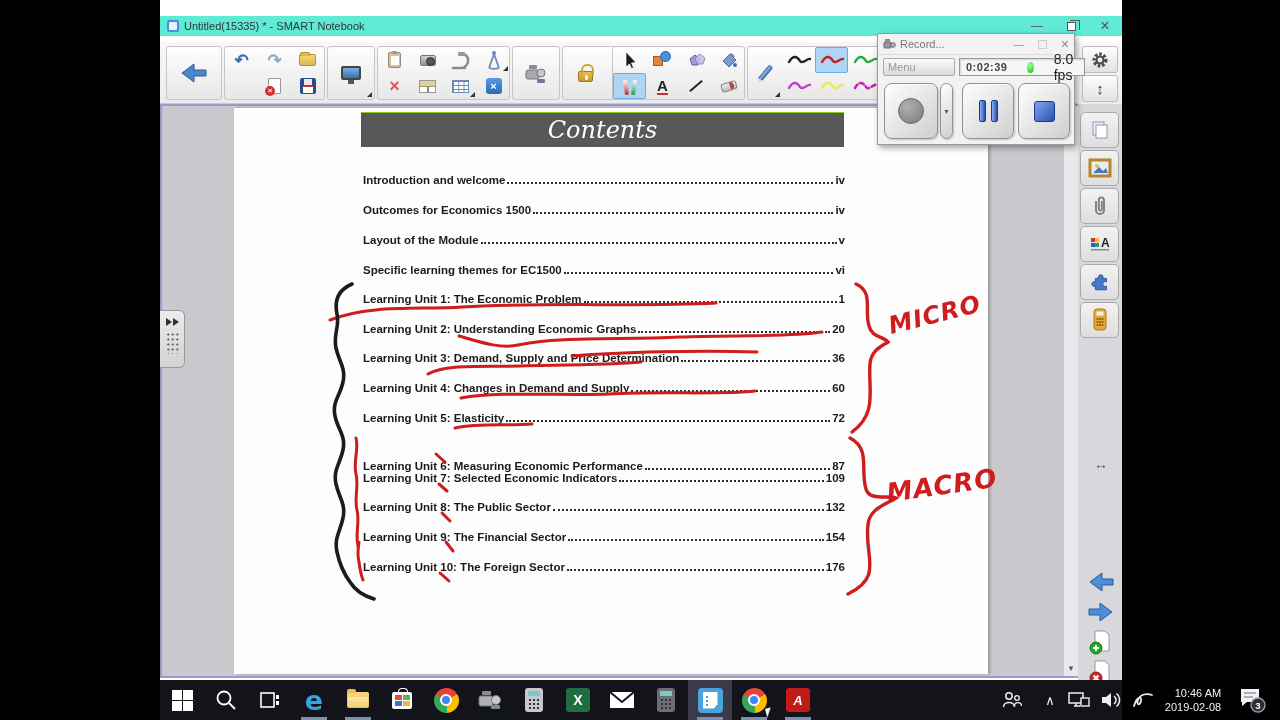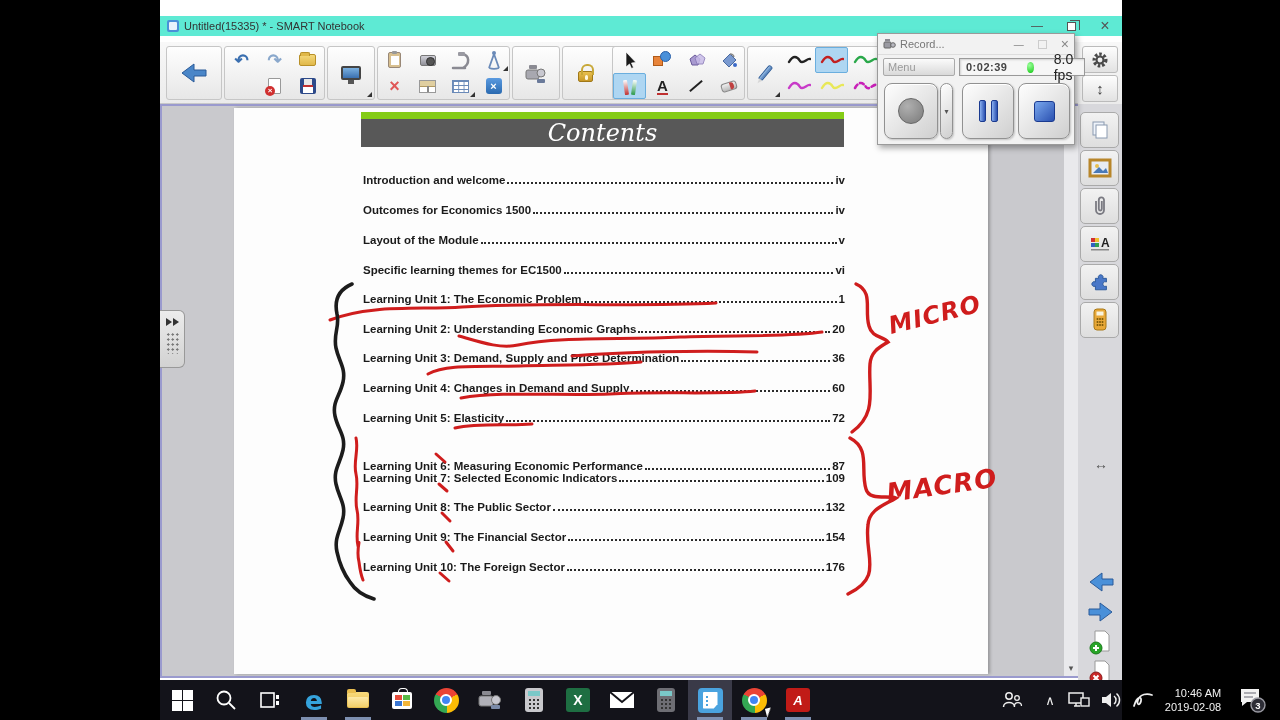--- a/index.html
+++ b/index.html
@@ -78,21 +78,21 @@
   .rec-buttons { position:relative; height:64px; }
   .rw-btn { position:absolute; top:4px; height:56px; background:linear-gradient(135deg,#fefefe,#cfcfcf); border:1px solid #919191; border-radius:8px; box-shadow:inset 0 1px 0 #fff, 1px 1px 2px rgba(0,0,0,.2); display:flex; align-items:center; justify-content:center; }
   .rec-circle { width:26px; height:26px; border-radius:50%; background:radial-gradient(circle at 35% 30%, #b0b0b0, #7a7a7a); border:1px solid #666; }
   .pause-bars { display:flex; gap:5px; }
   .pause-bars i { width:7px; height:22px; background:linear-gradient(90deg,#8ab0f0,#2a50b0); border:1px solid #1a3a90; border-radius:2px; }
   .stop-sq { width:21px; height:21px; background:linear-gradient(135deg,#7aa8ee,#2a50b0); border:1px solid #1a3a90; border-radius:3px; }
 
   
   .work { position:absolute; left:160px; top:104px; width:918px; height:574px; background:#c9c9cd; border:2px solid #9a9ace; }
   .page { position:absolute; left:72px; top:2px; width:754px; height:566px; background:#fdfdfd; box-shadow:2px 0 3px rgba(0,0,0,.25); }
-  .banner { position:absolute; left:127px; top:4px; width:483px; height:35px; background:#585858; border-top:7px solid #84cc16; display:flex; align-items:center; justify-content:center; }
+  .banner { position:absolute; left:127px; top:4px; width:483px; height:35px; background:#585858; border-top:1px solid #84cc16; display:flex; align-items:center; justify-content:center; }
   .banner-text { font-family:"DejaVu Serif", serif; font-style:italic; color:#fff; font-size:24px; }
   .toc { position:absolute; left:129px; top:0; width:482px; }
   .toc-row { position:absolute; left:0; width:100%; display:flex; align-items:baseline; font-size:11.5px; font-weight:bold; color:#1a1a1a; }
   .leader { flex:1; border-bottom:2px dotted #2b2b2b; margin:0 2px; align-self:flex-end; margin-bottom:2px; }
   .ink { position:absolute; left:0; top:0; width:916px; height:570px; pointer-events:none; z-index:30; }
   .flyout { position:absolute; left:160px; top:310px; width:25px; height:58px; background:linear-gradient(#ececec,#d2d2d2); border:1px solid #999; border-left:none; border-radius:0 6px 6px 0; z-index:20; display:flex; flex-direction:column; align-items:center; padding-top:7px; }
   .flyarrows { display:flex; gap:1px; }
   .flyarrows i { width:0; height:0; border-top:4px solid transparent; border-bottom:4px solid transparent; border-left:6px solid #333; }
   .dotgrid { margin-top:6px; width:13px; height:22px; background-image:radial-gradient(#777 1px, transparent 1.2px); background-size:4.5px 5px; }
   .scrollbar { position:absolute; left:902px; top:0; width:14px; height:570px; background:#e9e9ec; display:flex; flex-direction:column; justify-content:space-between; align-items:center; font-size:9px; color:#555; }

